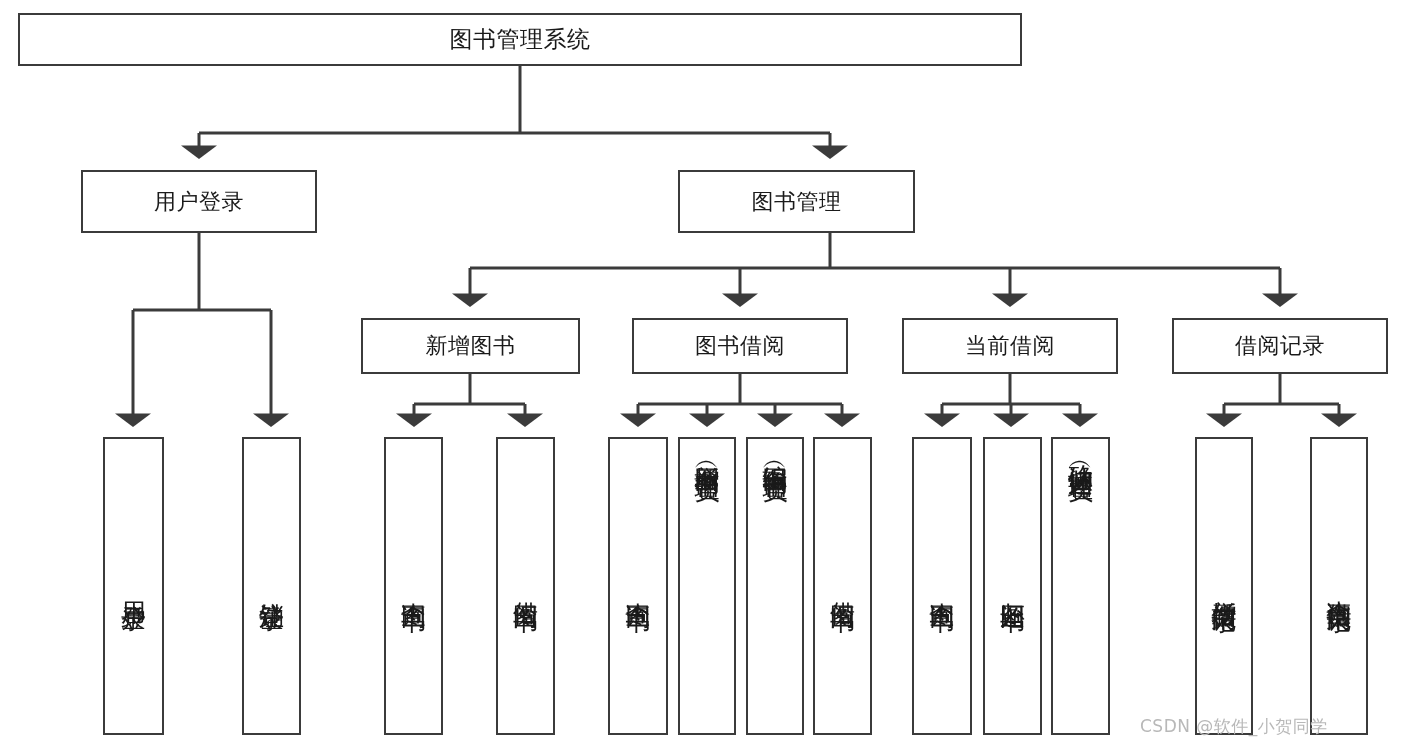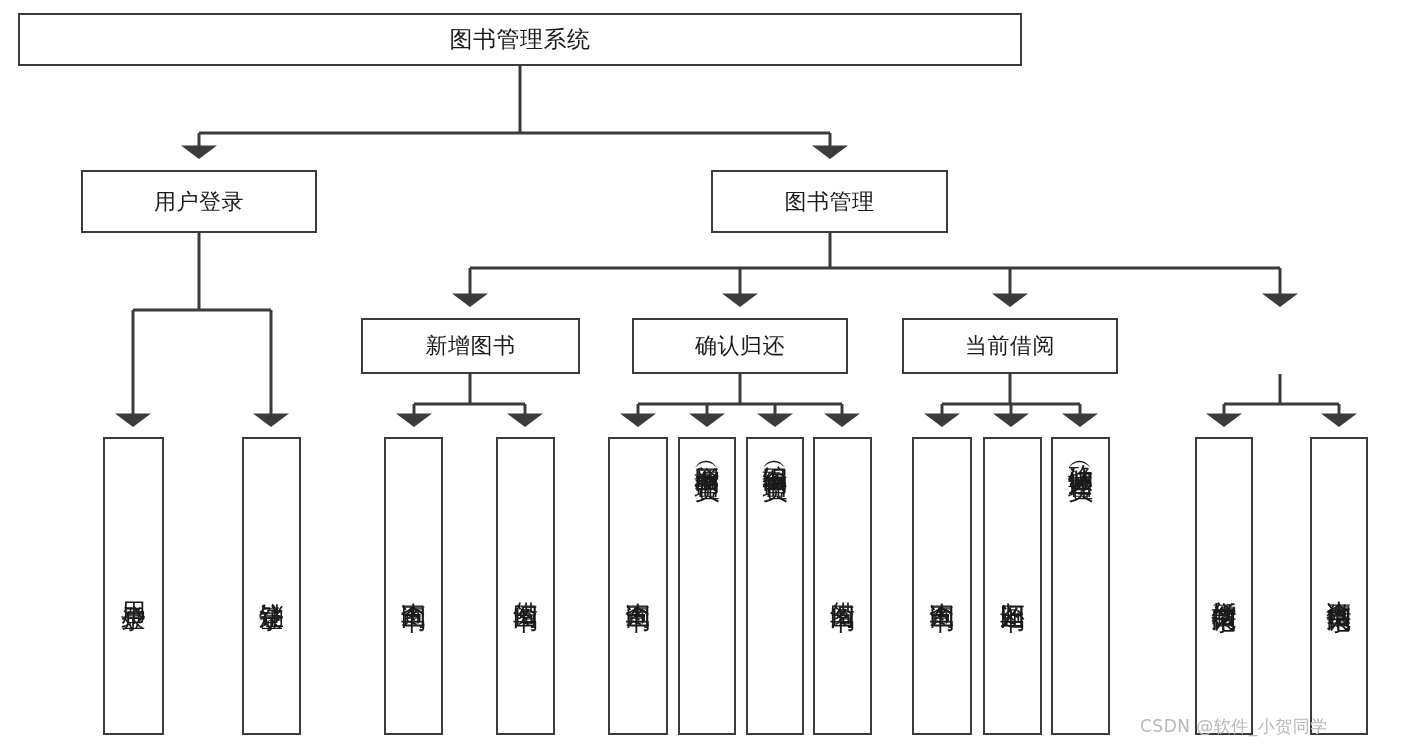--- a/index.html
+++ b/index.html
@@ -129,33 +129,36 @@
     </g>
   </svg>
 
   <div class="node root horizontal" style="left:18px; top:13px; width:1004px; height:53px;">
     <span class="node-label">图书管理系统</span>
   </div>
 
   <div class="node horizontal" style="left:81px; top:170px; width:236px; height:63px;">
     <span class="node-label">用户登录</span>
   </div>
-  <div class="node horizontal" style="left:711px; top:170px; width:237px; height:63px;">
+  <div class="node horizontal" style="left:678px; top:170px; width:237px; height:63px;">
     <span class="node-label">图书管理</span>
   </div>
 
   <div class="node horizontal" style="left:361px; top:318px; width:219px; height:56px;">
     <span class="node-label">新增图书</span>
   </div>
   <div class="node horizontal" style="left:632px; top:318px; width:216px; height:56px;">
-    <span class="node-label">确认归还</span>
+    <span class="node-label">图书借阅</span>
   </div>
   <div class="node horizontal" style="left:902px; top:318px; width:216px; height:56px;justify-content:center;">
     <span class="node-label">当前借阅</span>
   </div>
+  <div class="node horizontal" style="left:1172px; top:318px; width:216px; height:56px;">
+    <span class="node-label">借阅记录</span>
+  </div>
 
   <div class="node vertical centered" style="left:103px; top:437px; width:61px; height:298px;">
     <span class="node-label">用户登录</span>
   </div>
   <div class="node vertical centered" style="left:242px; top:437px; width:59px; height:298px;">
     <span class="node-label">注销登录</span>
   </div>
 
   <div class="node vertical centered" style="left:384px; top:437px; width:59px; height:298px;">
     <span class="node-label">查询图书</span>

